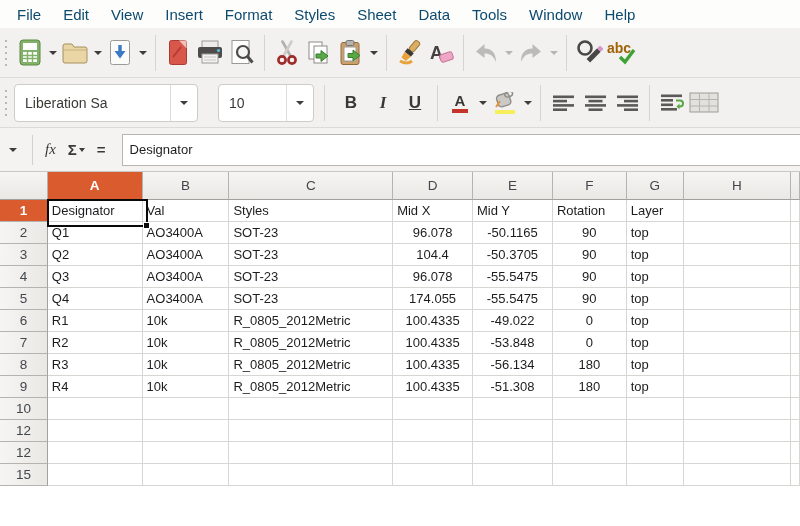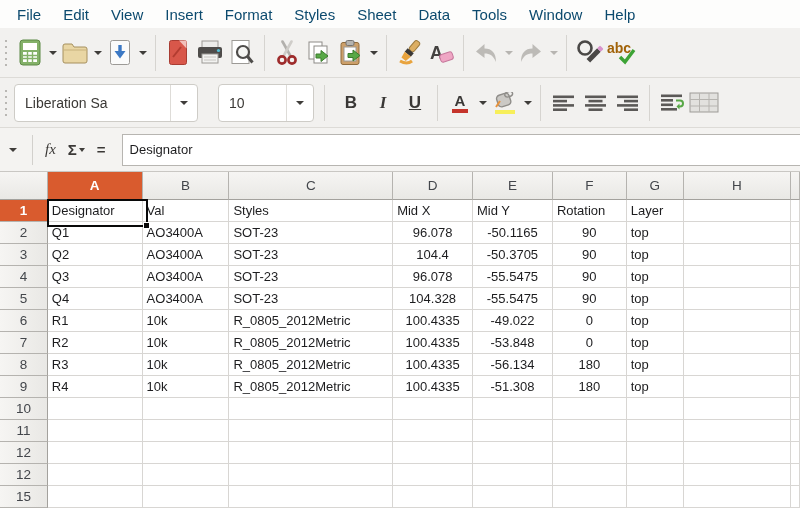--- a/index.html
+++ b/index.html
@@ -501,21 +501,21 @@
           <td class="cell ar">90</td>
           <td class="cell al">top</td>
           <td class="cell al"></td>
           <td class="cell"></td>
         </tr>
         <tr>
           <th class="rowhdr">5</th>
           <td class="cell al">Q4</td>
           <td class="cell al">AO3400A</td>
           <td class="cell al">SOT-23</td>
-          <td class="cell ar">104.328</td>
+          <td class="cell ar">174.055</td>
           <td class="cell ar">-55.5475</td>
           <td class="cell ar">90</td>
           <td class="cell al">top</td>
           <td class="cell al"></td>
           <td class="cell"></td>
         </tr>
         <tr>
           <th class="rowhdr">6</th>
           <td class="cell al">R1</td>
           <td class="cell al">10k</td>
@@ -569,32 +569,20 @@
           <td class="cell al"></td>
           <td class="cell al"></td>
           <td class="cell ar"></td>
           <td class="cell ar"></td>
           <td class="cell ar"></td>
           <td class="cell al"></td>
           <td class="cell al"></td>
           <td class="cell"></td>
         </tr>
         <tr>
-          <th class="rowhdr">11</th>
-          <td class="cell al"></td>
-          <td class="cell al"></td>
-          <td class="cell al"></td>
-          <td class="cell ar"></td>
-          <td class="cell ar"></td>
-          <td class="cell ar"></td>
-          <td class="cell al"></td>
-          <td class="cell al"></td>
-          <td class="cell"></td>
-        </tr>
-        <tr>
           <th class="rowhdr">12</th>
           <td class="cell al"></td>
           <td class="cell al"></td>
           <td class="cell al"></td>
           <td class="cell ar"></td>
           <td class="cell ar"></td>
           <td class="cell ar"></td>
           <td class="cell al"></td>
           <td class="cell al"></td>
           <td class="cell"></td>

